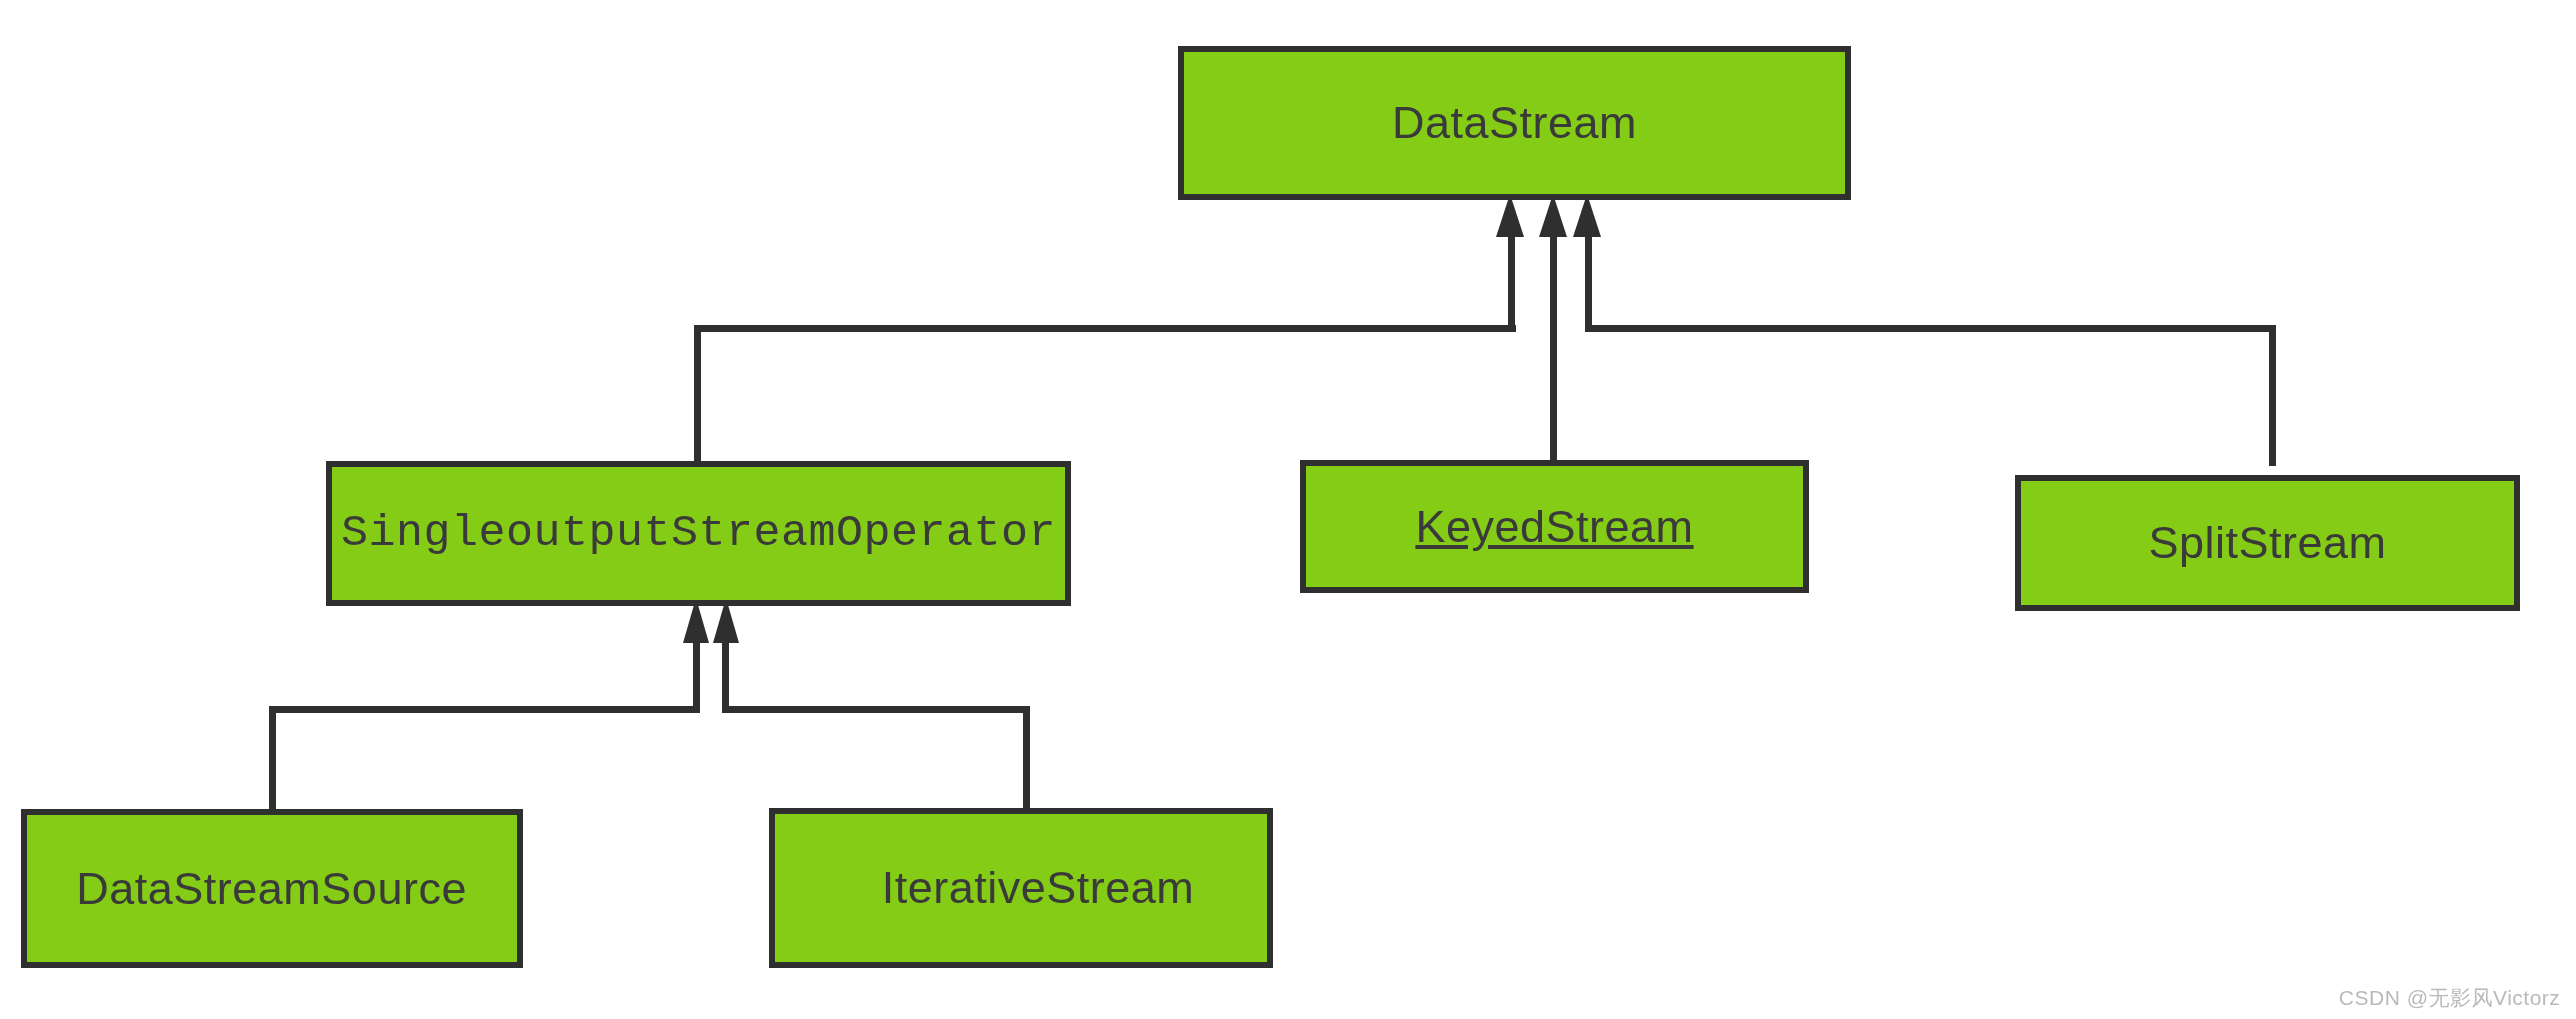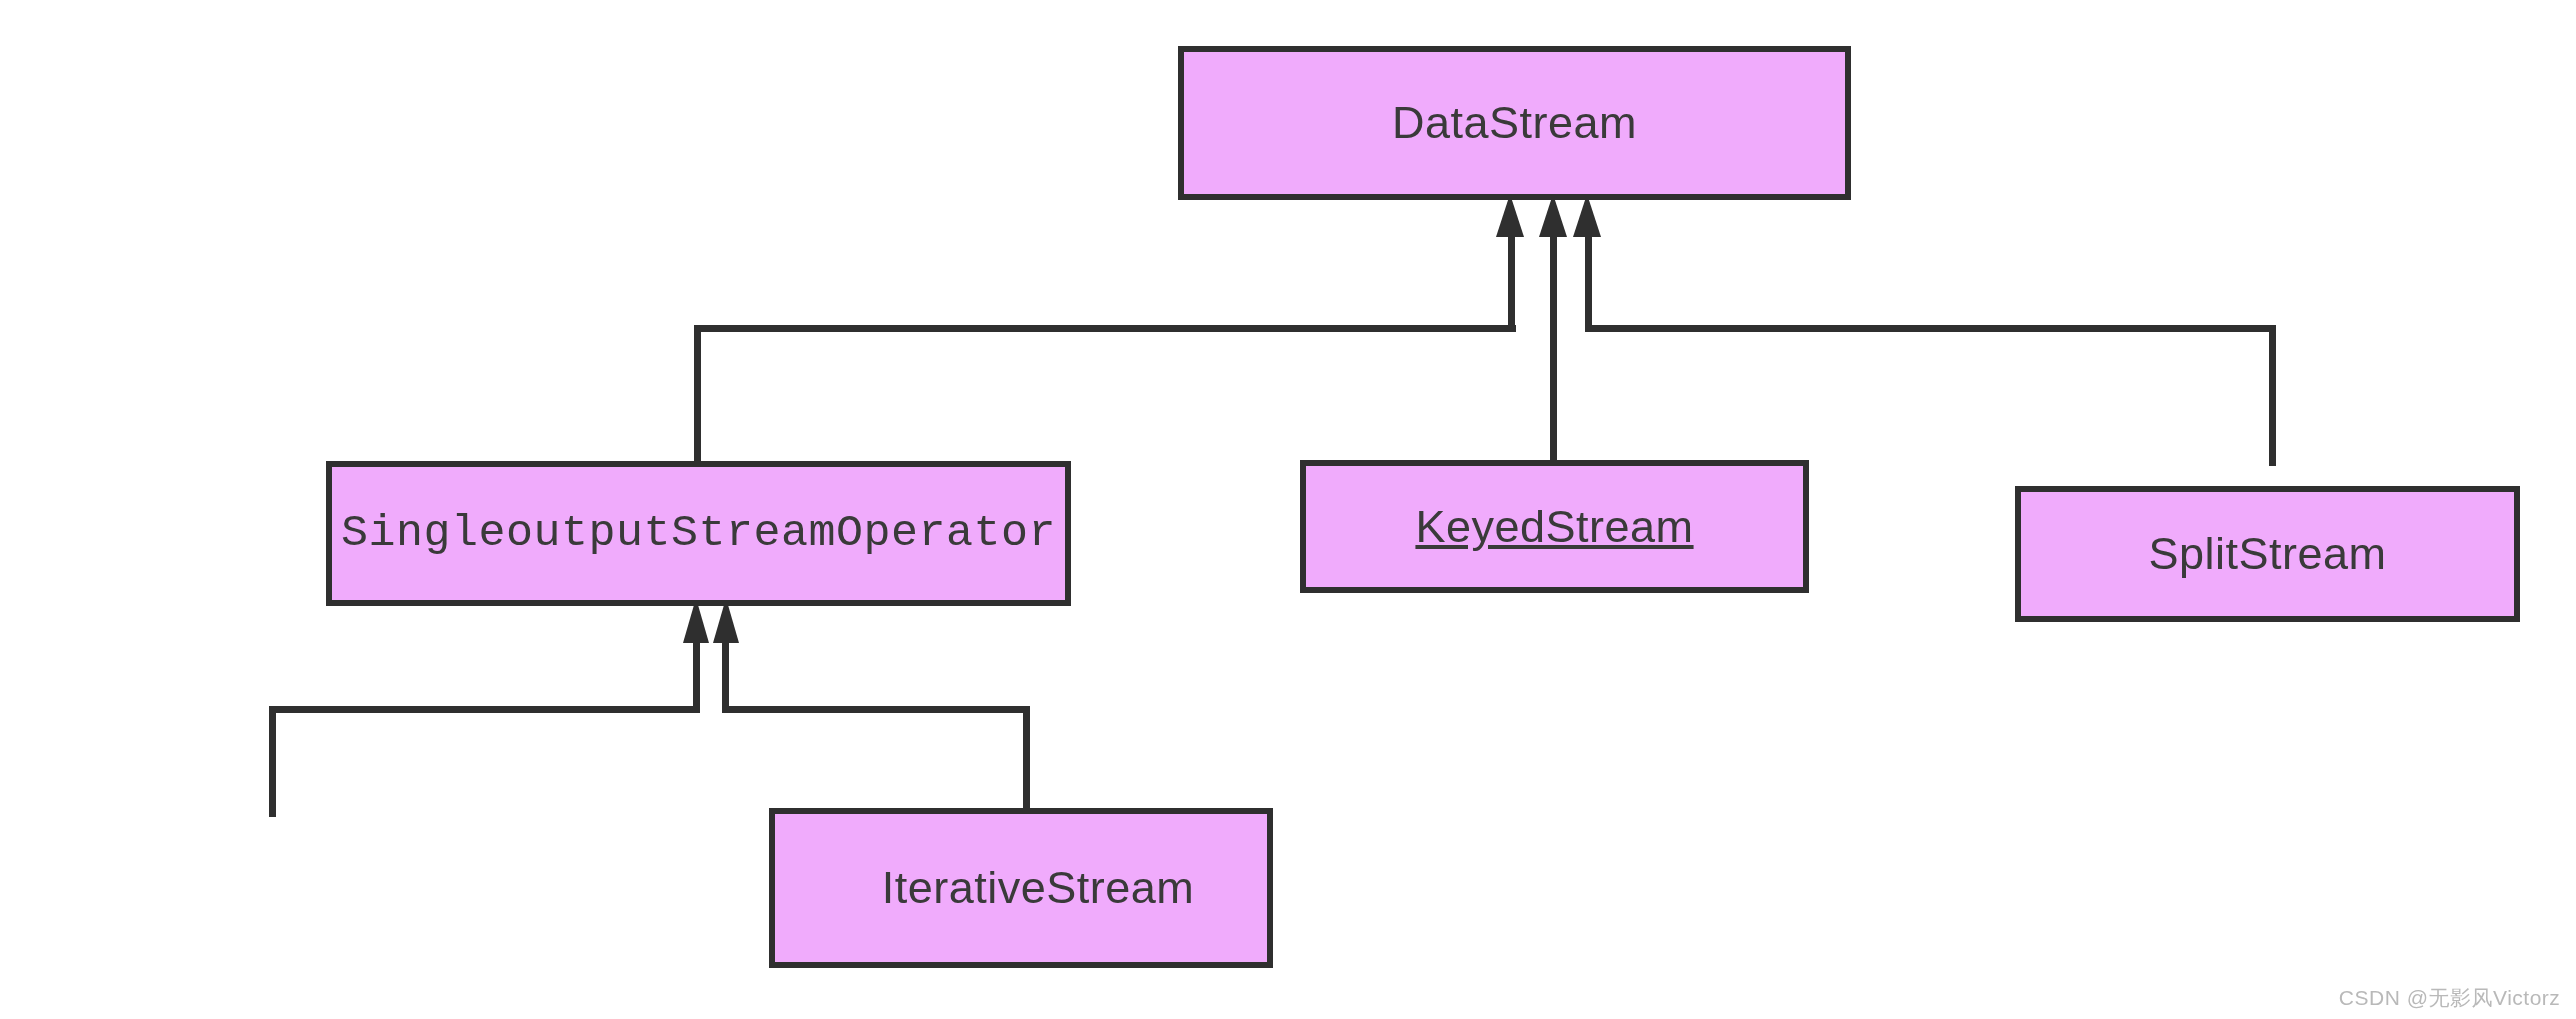--- a/index.html
+++ b/index.html
@@ -12,21 +12,21 @@
   #canvas{
     position:relative;
     width:2576px;height:1020px;
     background:var(--bg);
     overflow:hidden;
     font-family:"Liberation Sans", sans-serif;
   }
   .node{
     position:absolute;
     box-sizing:border-box;
-    background:#f0abfc;
+    background:#84cc16;
     border:6.9px solid var(--line);
     display:flex;align-items:center;justify-content:center;
     font-size:45px;
     color:var(--text);
     letter-spacing:0.5px;
     white-space:nowrap;
   }
   .h,.v{position:absolute;background:var(--line);}
   .arrowhead{
     position:absolute;
@@ -45,21 +45,21 @@
     right:15.7px;bottom:7.8px;
     font-size:21px;
     color:var(--watermark);
     letter-spacing:0.5px;
   }
 
   
   #node-datastream       {left:1178px; top:46px;  width:673px; height:154px;}
   #node-singleoutput     {left:326px;  top:461px; width:745px; height:145px;font-family:Liberation Mono, monospace;}
   #node-keyedstream      {left:1300px; top:460px; width:509px; height:133px;text-decoration:underline;}
-  #node-splitstream      {left:2015px; top:486px; width:505px; height:136px;}
+  #node-splitstream      {left:2015px; top:475px; width:505px; height:136px;}
   #node-datastreamsource {left:20.6px;   top:809px; width:502px; height:159px;}
   #node-iterativestream  {left:769px;  top:808px; width:504px; height:160px;padding-left:34px;}
 </style>
 </head>
 <body>
 
 <div id="canvas">
 
   <div class="arrowhead" style="left:1496px; top:194px;"></div>
   <div class="v" style="left:1508px; top:235px; width:6.9px; height:97px;"></div>
@@ -93,20 +93,23 @@
   </div>
 
   <div class="node" id="node-keyedstream">
     <span>KeyedStream</span>
   </div>
 
   <div class="node" id="node-splitstream">
     <span>SplitStream</span>
   </div>
 
+  <div class="node" id="node-datastreamsource">
+    <span>DataStreamSource</span>
+  </div>
 
   <div class="node" id="node-iterativestream">
     <span>IterativeStream</span>
   </div>
 
   <div id="watermark">CSDN @无影风Victorz</div>
 
 </div>
 
 

